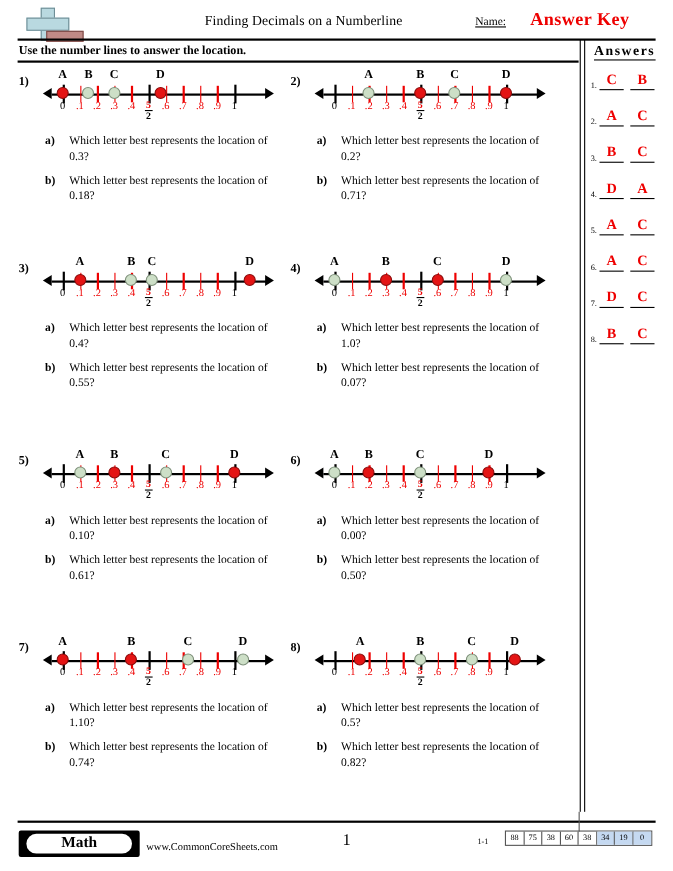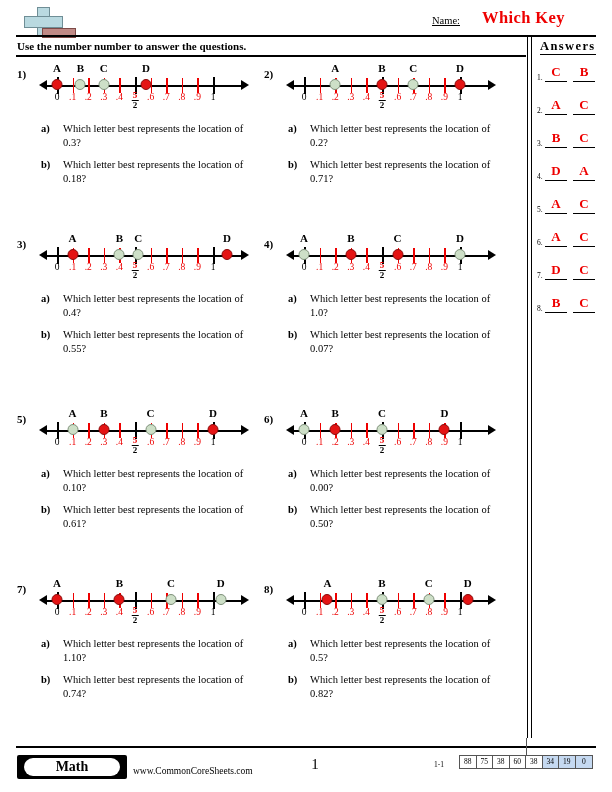--- a/index.html
+++ b/index.html
@@ -390,26 +390,27 @@
 </style>
 </head>
 <body>
 
 <div id="header">
   <div id="logo">
     <div class="logo-plus-v"></div>
     <div class="logo-plus-h"></div>
     <div class="logo-bar"></div>
   </div>
+  <div id="header-title">Finding Decimals on a Numberline</div>
   <div id="name-label">Name:</div>
-  <div id="answer-key">Which Key</div>
+  <div id="answer-key">Answer Key</div>
 </div>
 <div id="header-rule"></div>
 
-<div id="instruction">Use the number number to answer the questions.</div>
+<div id="instruction">Use the number lines to answer the location.</div>
 <div id="instruction-rule"></div>
 
 <div id="answer-col">
   <div id="answer-col-inner">
     <div id="answers-title">Answers</div>
     <div id="answer-rows">
         <div class="ans-row" style="top: 28px;">
           <div class="ans-num">1.</div>
           <div class="ans-slot a">C</div>
           <div class="ans-slot b">B</div>

